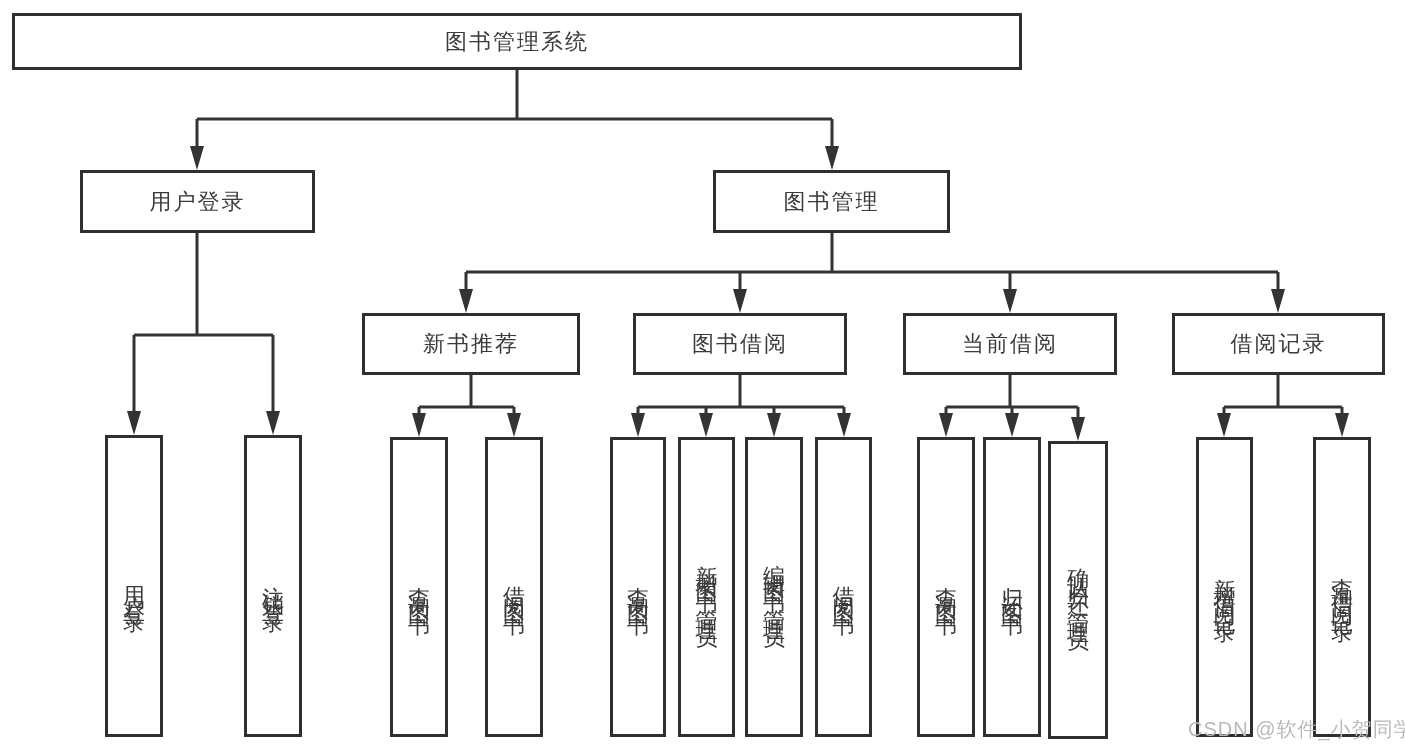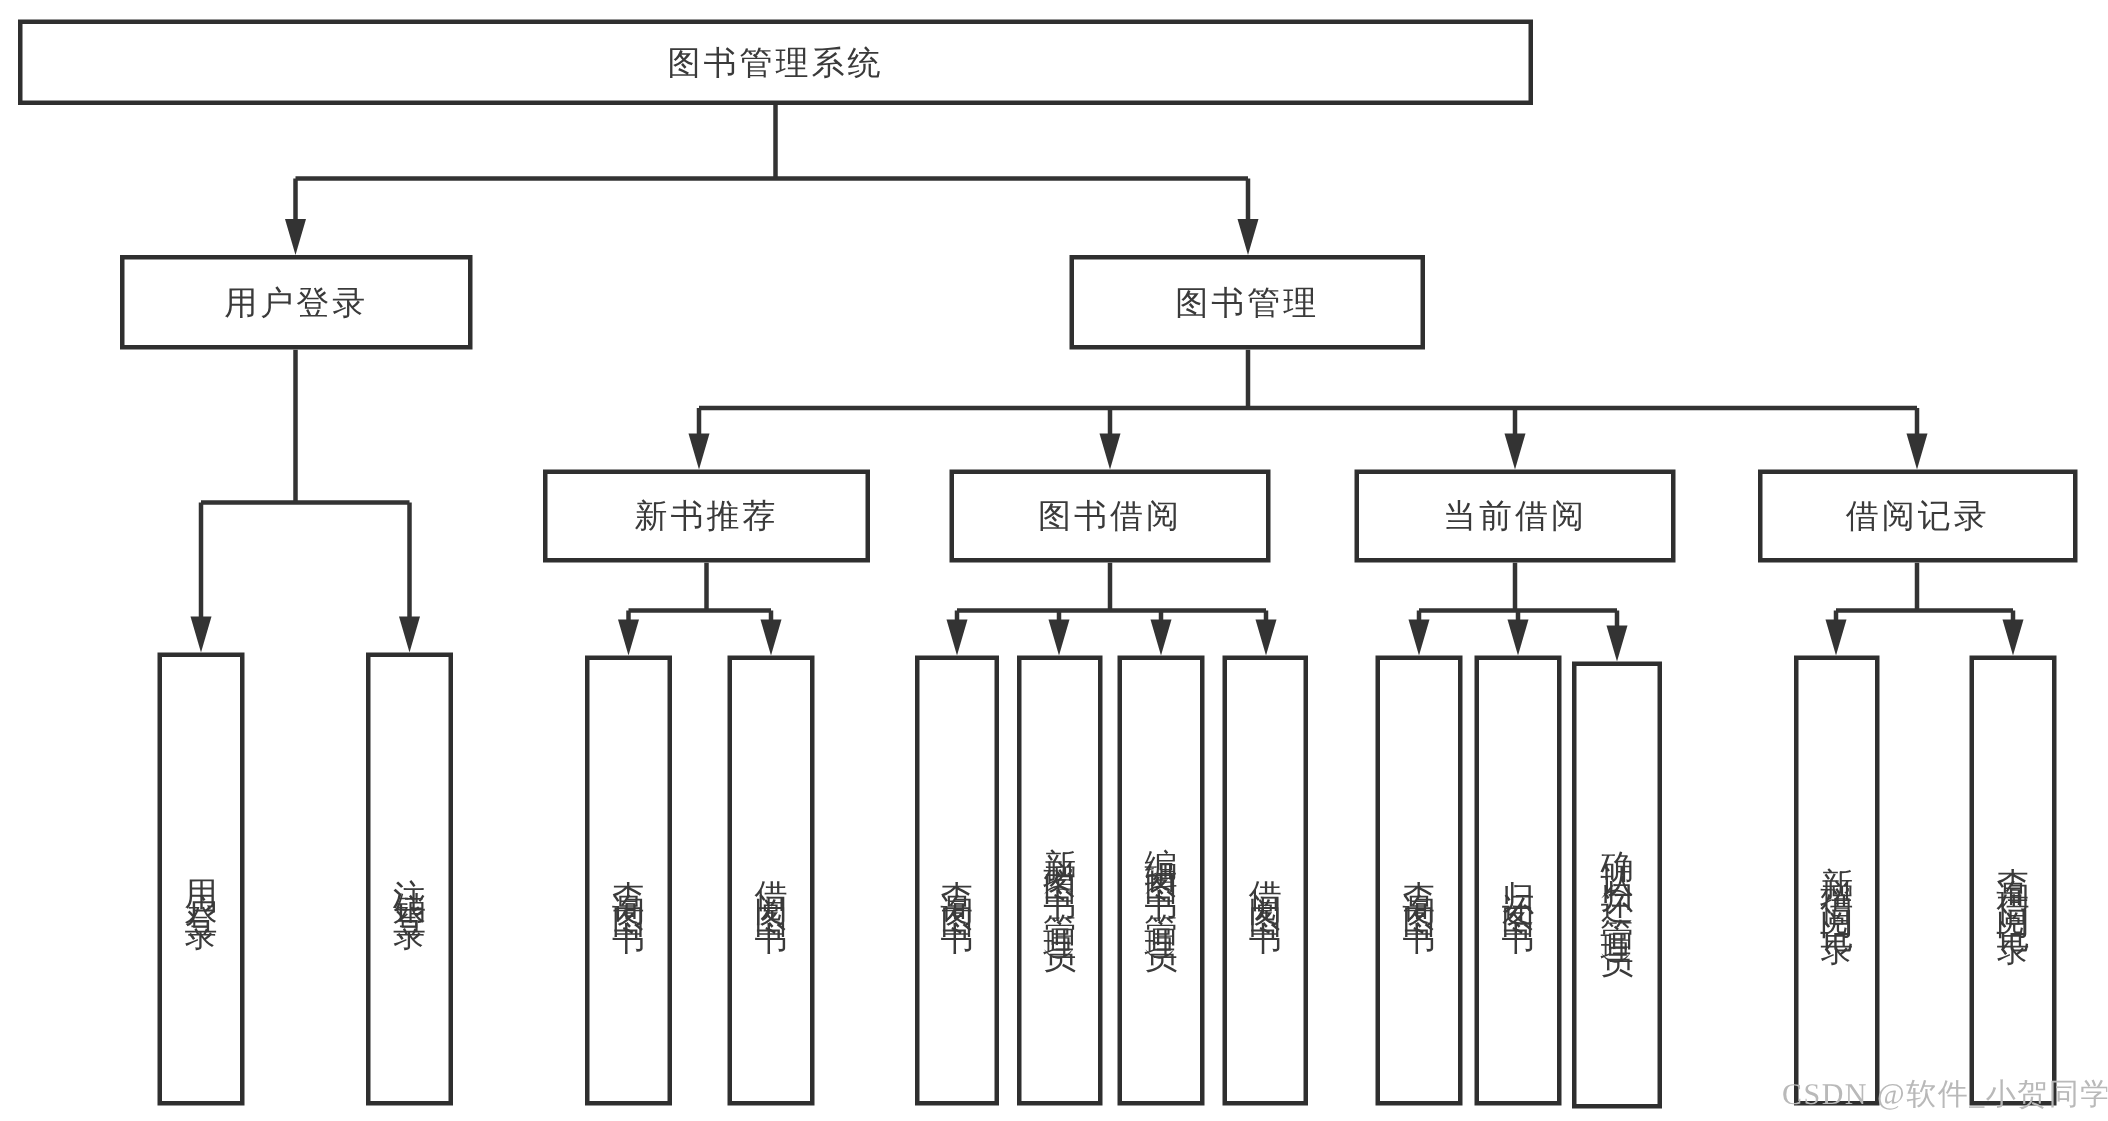--- a/index.html
+++ b/index.html
@@ -1,21 +1,21 @@
 <!DOCTYPE html>
 <html style="--line-color: #333333; --border-color: #2f2f2f; --text-color: #3a3a3a; --bg-color: #ffffff; --wm-color: #b9b9b9;"><head>
 <meta charset="utf-8">
 <style>
   html, body { margin: 0; padding: 0; background: #ffffff; }
   .canvas {
     position: relative;
     width: 1405px;
     height: 747px;
     background: var(--bg-color, #ffffff);
-    font-family: Liberation Serif, serif;
+    font-family: Liberation Sans, sans-serif;
     overflow: hidden;
   }
   .connectors { position: absolute; left: 0; top: 0; width: 1405px; height: 747px; }
   .connectors path {
     stroke: var(--line-color, #333333);
     stroke-width: 3;
     fill: none;
   }
   .connectors polygon { fill: var(--line-color, #333333); }
 

